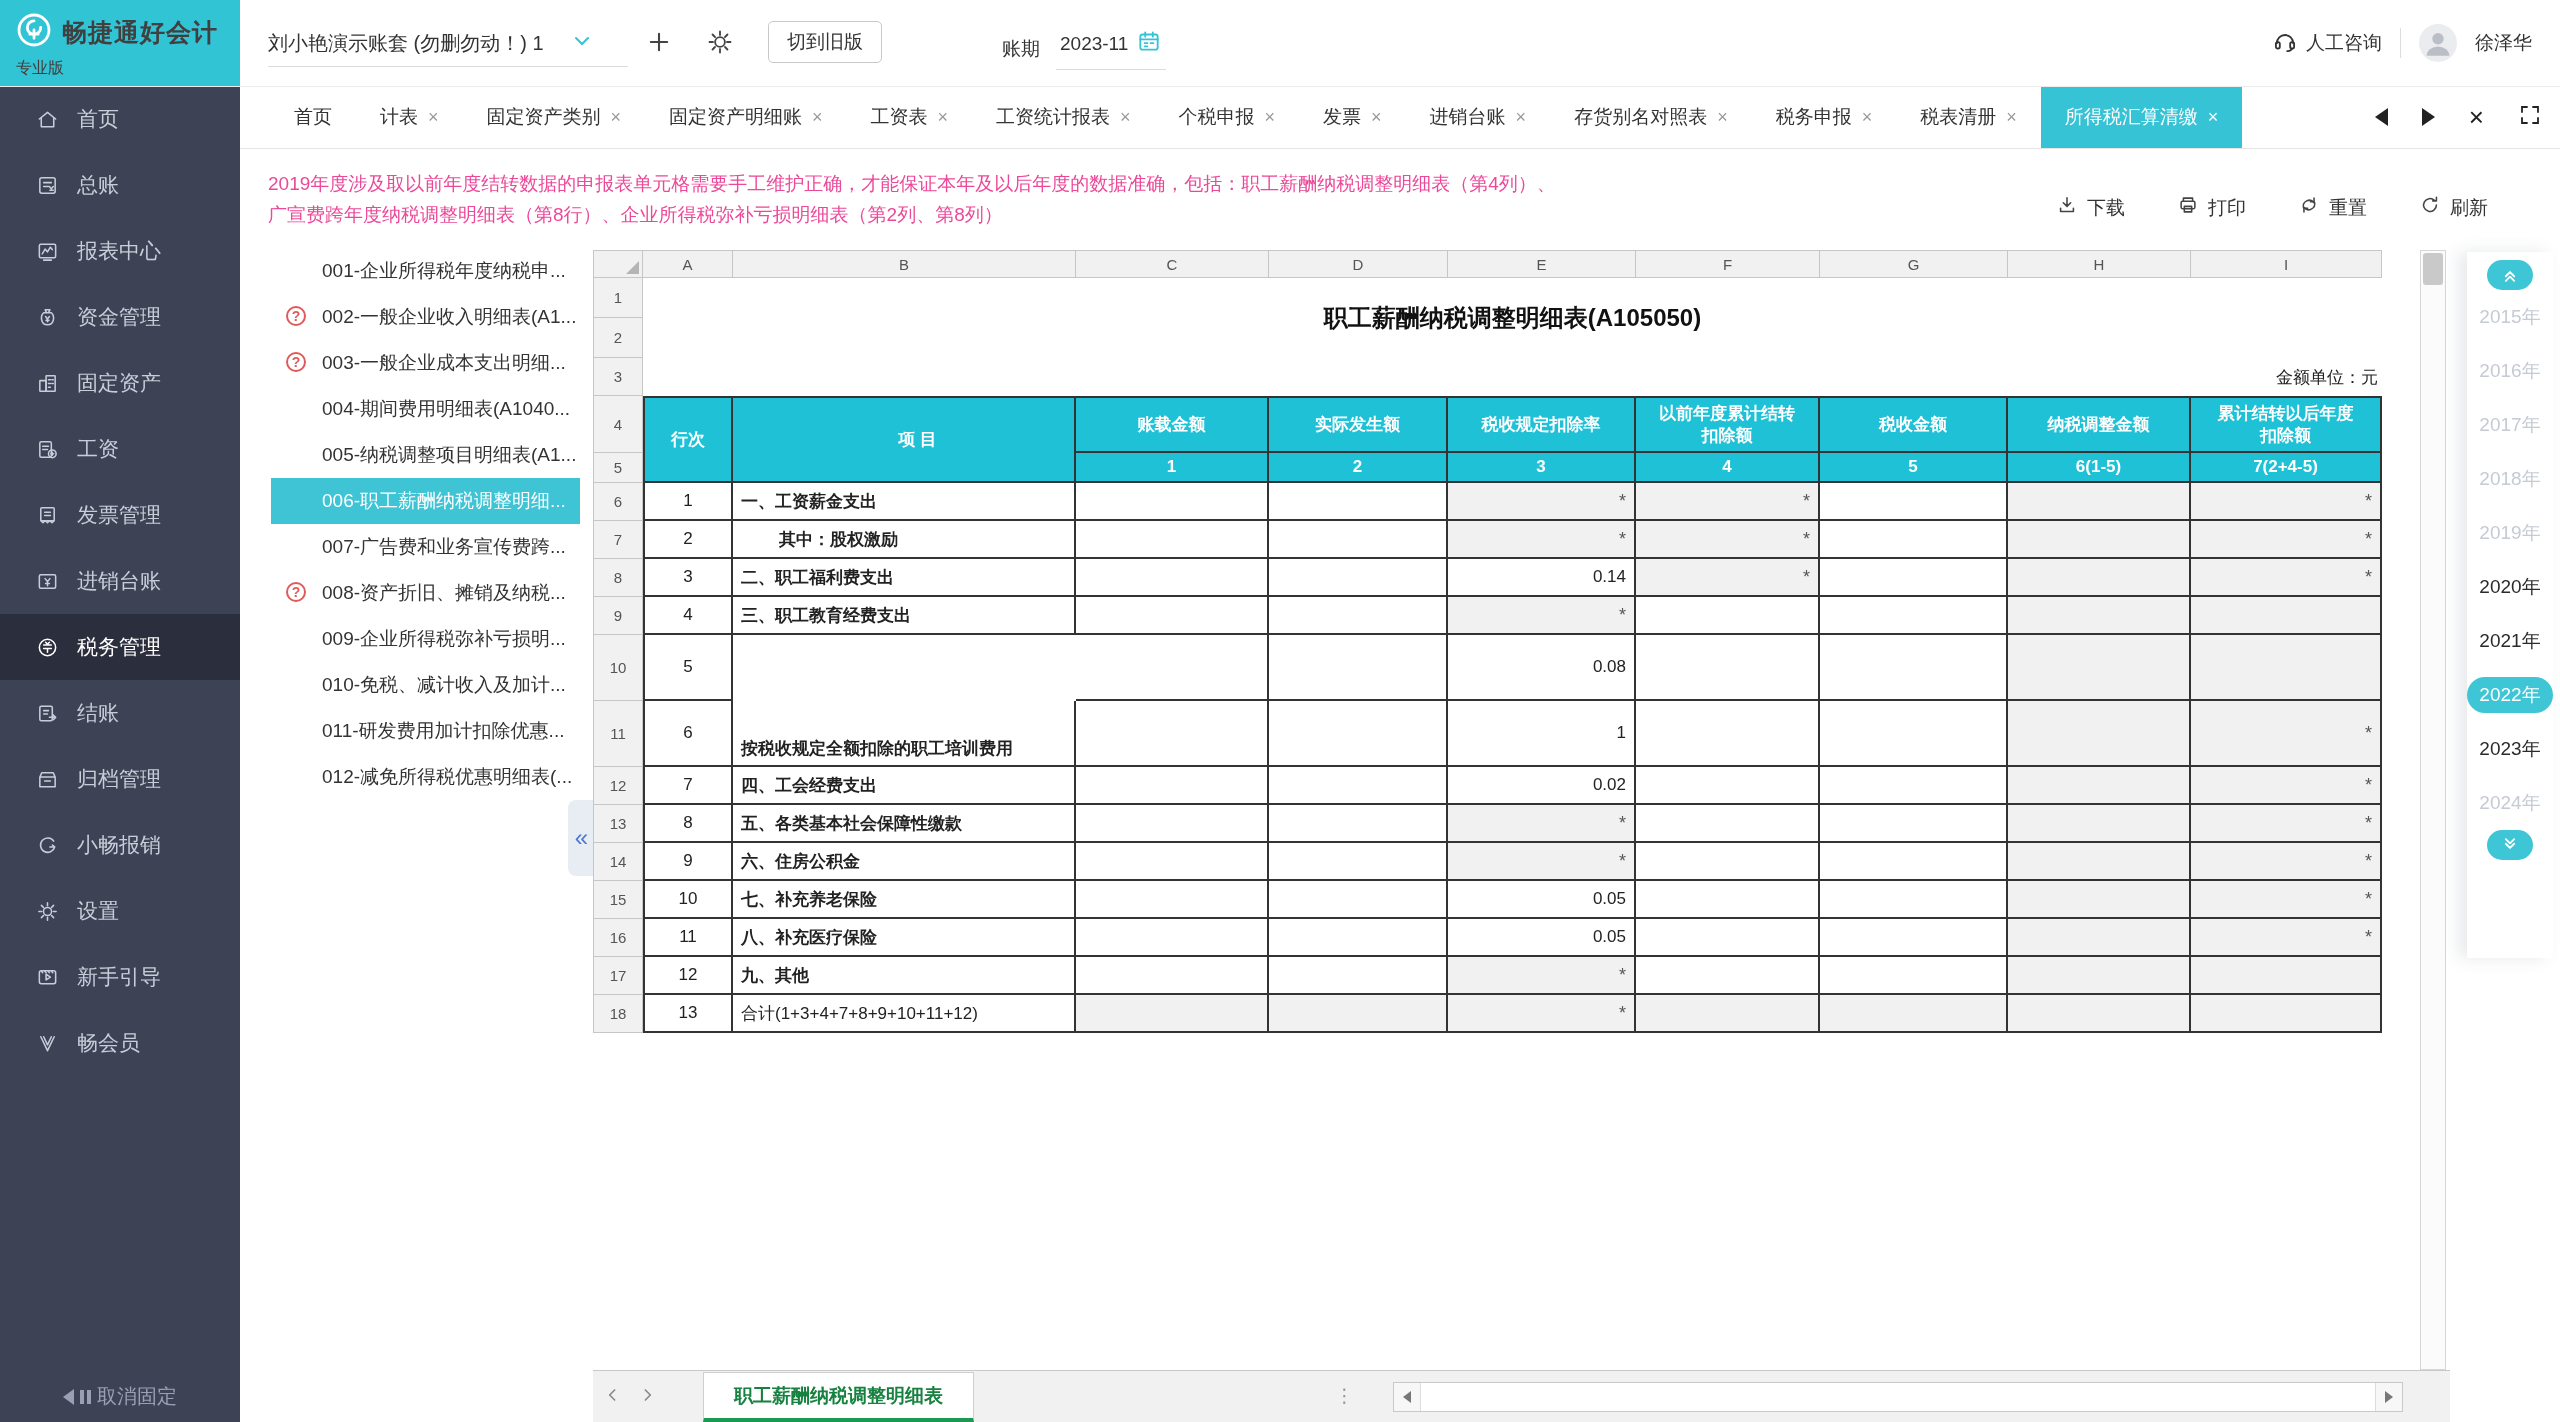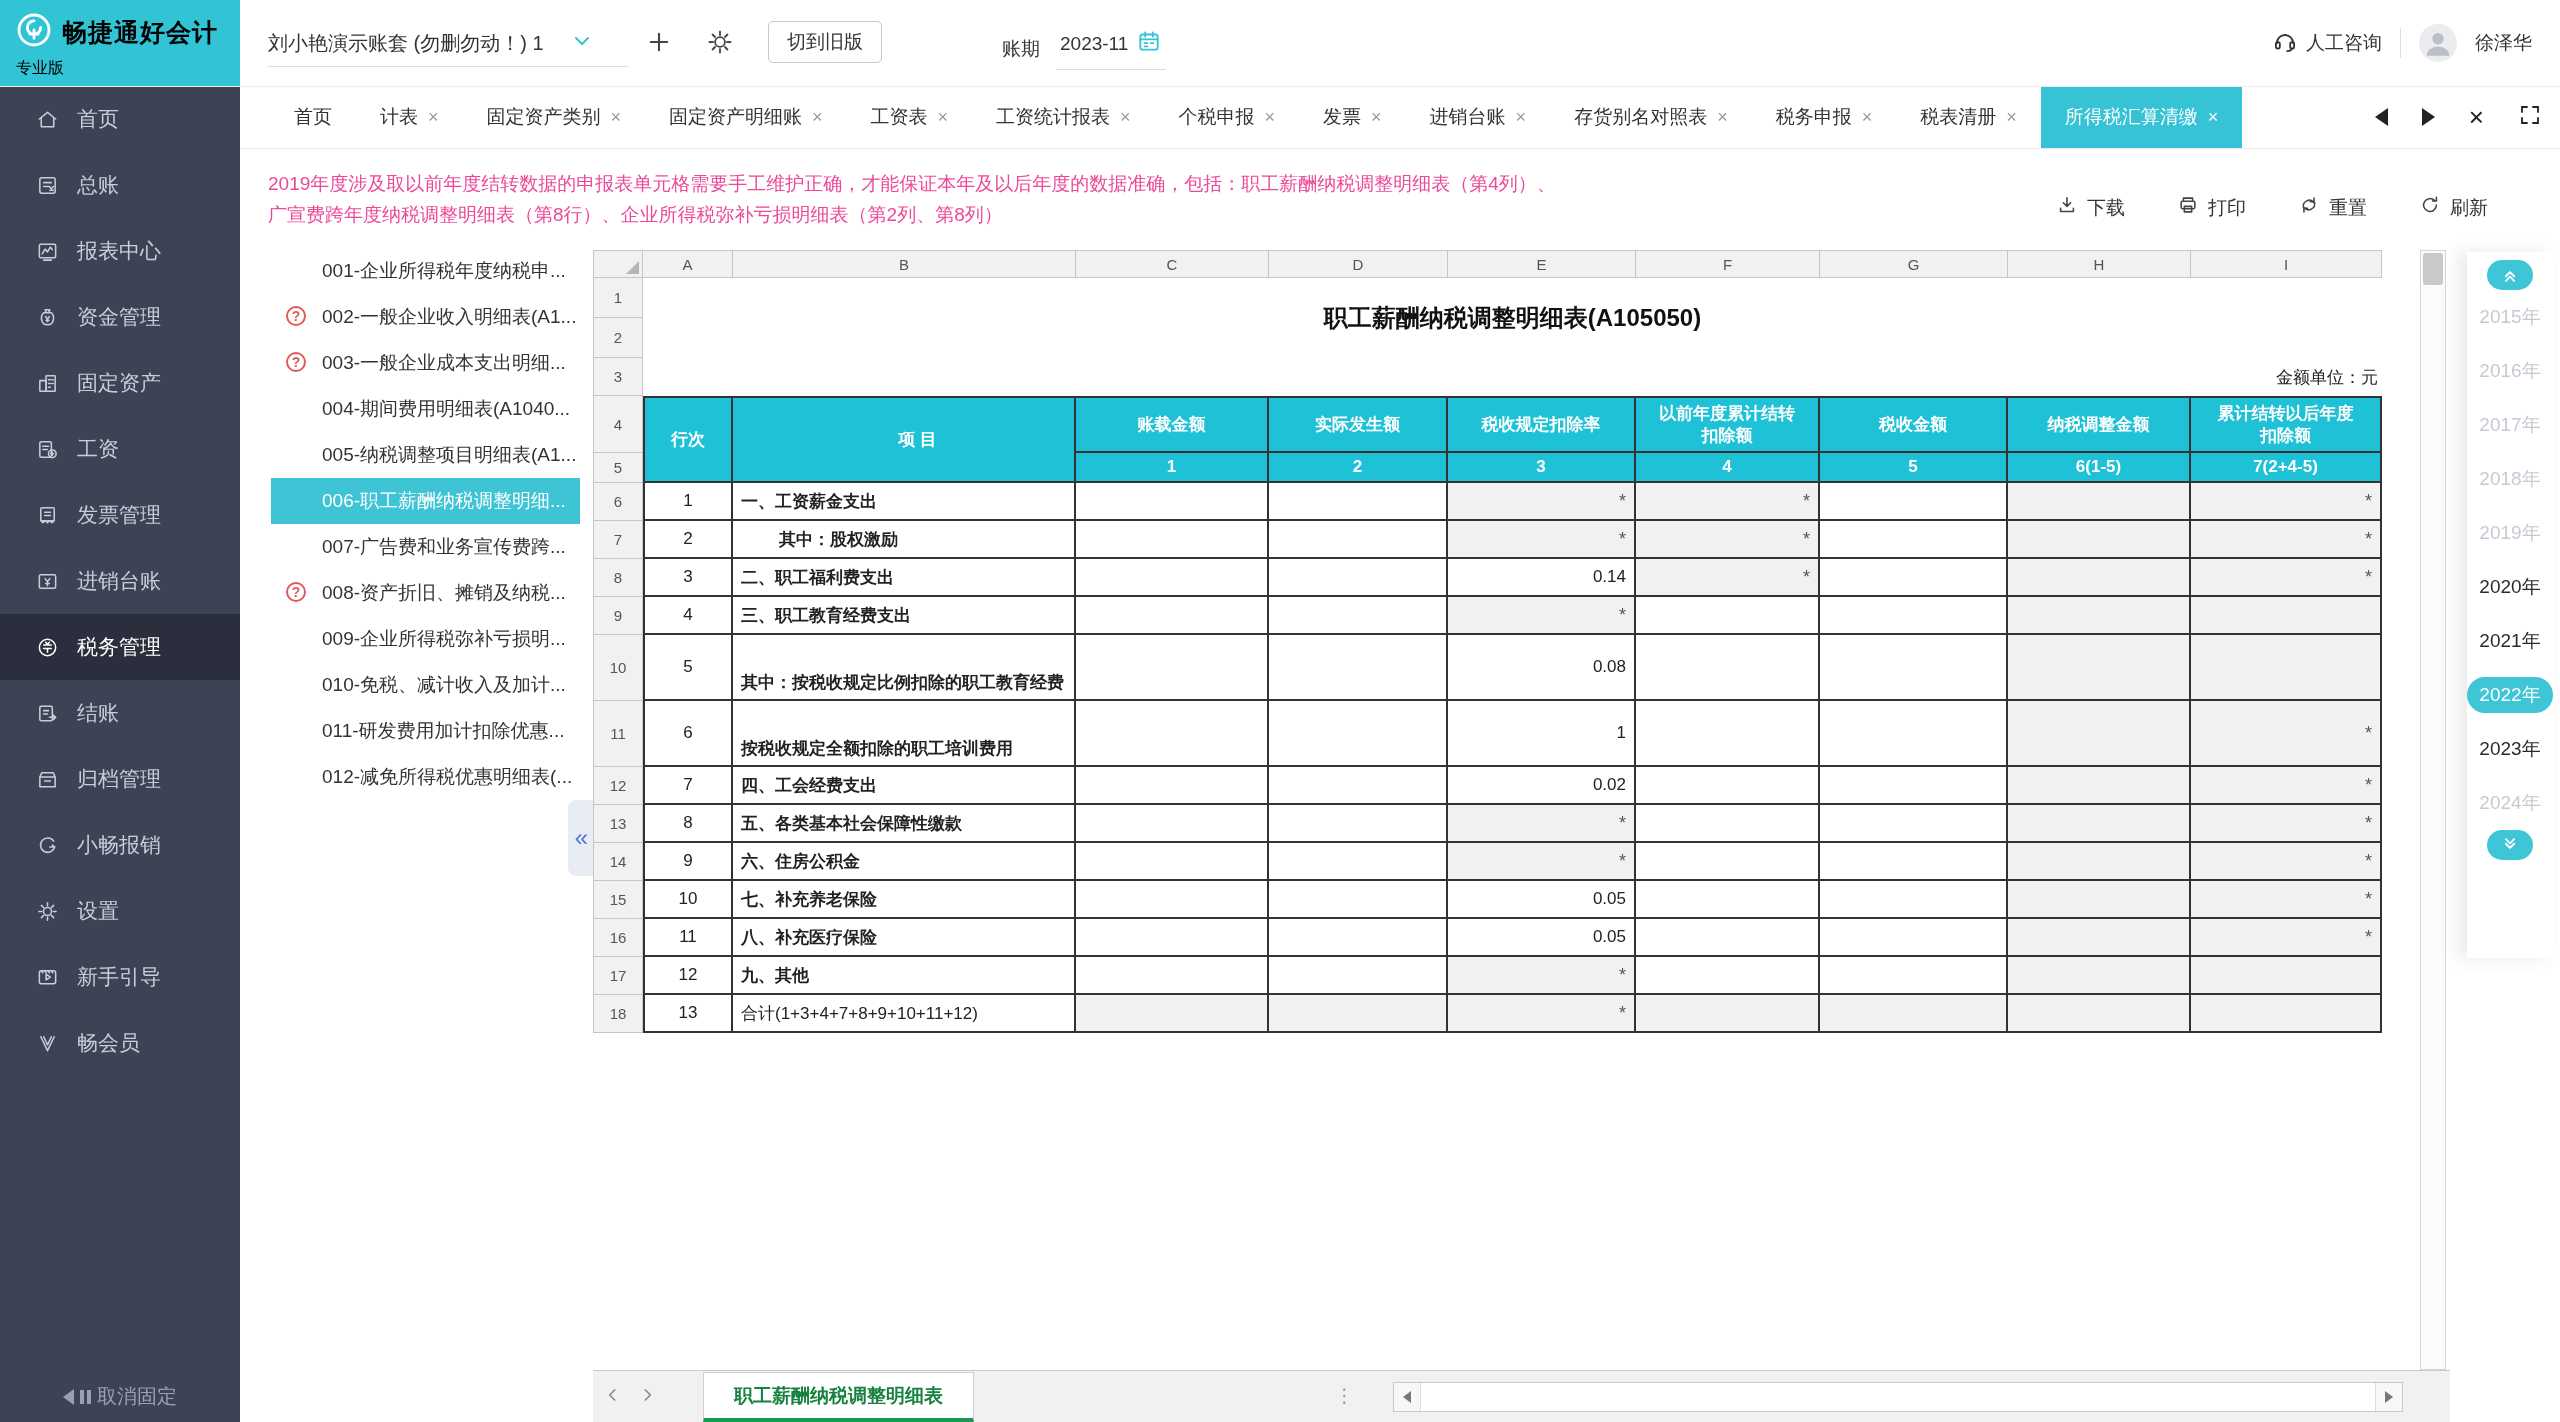--- a/index.html
+++ b/index.html
@@ -1,21 +1,21 @@
 <!DOCTYPE html>
 <html><head>
 <meta charset="utf-8">
 <style>
   html,body{margin:0;padding:0;}
   body{font-family:"Liberation Sans","DejaVu Sans",sans-serif;background:#fff;}
   #app{position:relative;width:2560px;height:1422px;overflow:hidden;background:#fff;}
   :root{}
   
   .topbar{position:absolute;left:0;top:0;width:2560px;height:86px;background:#fff;border-bottom:1px solid #ececec;z-index:30;}
-  .logo-block{position:absolute;left:0;top:0;width:240px;height:86px;background:#31c4d5;color:#000000;box-sizing:border-box;padding:10px 0 0 14px;}
+  .logo-block{position:absolute;left:0;top:0;width:240px;height:86px;background:#31c4d5;color:#404040;box-sizing:border-box;padding:10px 0 0 14px;}
   .brand-row{display:flex;align-items:center;gap:8px;}
   .brand-name{font-size:25px;font-weight:bold;letter-spacing:1px;}
   .brand-edition{font-size:16px;margin:4px 0 0 2px;}
   .acct{position:absolute;left:268px;top:20px;height:46px;display:flex;align-items:center;gap:26px;border-bottom:1px solid #dcdcdc;padding:0 10px 0 0;min-width:350px;}
   .acct-name{font-size:20px;color:#333;}
   .icon-btn{position:absolute;top:28px;width:30px;height:30px;color:#444;cursor:pointer;}
   .btn-old{position:absolute;left:768px;top:21px;height:42px;line-height:40px;padding:0 18px;border:1px solid #c9c9c9;border-radius:5px;font-size:19px;color:#333;background:#fff;}
   .period{position:absolute;left:1002px;top:28px;display:flex;align-items:center;gap:16px;font-size:19px;color:#333;}
   .period-val-wrap{display:flex;align-items:center;gap:8px;border-bottom:1px solid #dcdcdc;padding:0 4px 10px 4px;}
   .tb-right{position:absolute;right:28px;top:0;height:86px;display:flex;align-items:center;gap:18px;}
@@ -556,21 +556,20 @@
         <div class="cell bcell no-cell bl" style="grid-area: 10 / 2;">4</div>
         <div class="cell bcell item-cell" style="grid-area: 10 / 3;">三、职工教育经费支出</div>
         <div class="cell bcell val-cell" style="grid-area: 10 / 4;"></div>
         <div class="cell bcell val-cell" style="grid-area: 10 / 5;"></div>
         <div class="cell bcell val-cell muted star" style="grid-area: 10 / 6;">*</div>
         <div class="cell bcell val-cell" style="grid-area: 10 / 7;"></div>
         <div class="cell bcell val-cell" style="grid-area: 10 / 8;"></div>
         <div class="cell bcell val-cell muted" style="grid-area: 10 / 9;"></div>
         <div class="cell bcell val-cell muted" style="grid-area: 10 / 10;"></div>
         <div class="cell bcell no-cell bl" style="grid-area: 11 / 2;">5</div>
-        <div class="cell bcell item-cell tall" style="grid-area: 11 / 3;">其中：按税收规定比例扣除的职工教育经费</div>
         <div class="cell bcell val-cell" style="grid-area: 11 / 4;"></div>
         <div class="cell bcell val-cell" style="grid-area: 11 / 5;"></div>
         <div class="cell bcell val-cell" style="grid-area: 11 / 6;">0.08</div>
         <div class="cell bcell val-cell" style="grid-area: 11 / 7;"></div>
         <div class="cell bcell val-cell" style="grid-area: 11 / 8;"></div>
         <div class="cell bcell val-cell muted" style="grid-area: 11 / 9;"></div>
         <div class="cell bcell val-cell muted" style="grid-area: 11 / 10;"></div>
         <div class="cell bcell no-cell bl" style="grid-area: 12 / 2;">6</div>
         <div class="cell bcell item-cell tall" style="grid-area: 12 / 3;">按税收规定全额扣除的职工培训费用</div>
         <div class="cell bcell val-cell" style="grid-area: 12 / 4;"></div>

